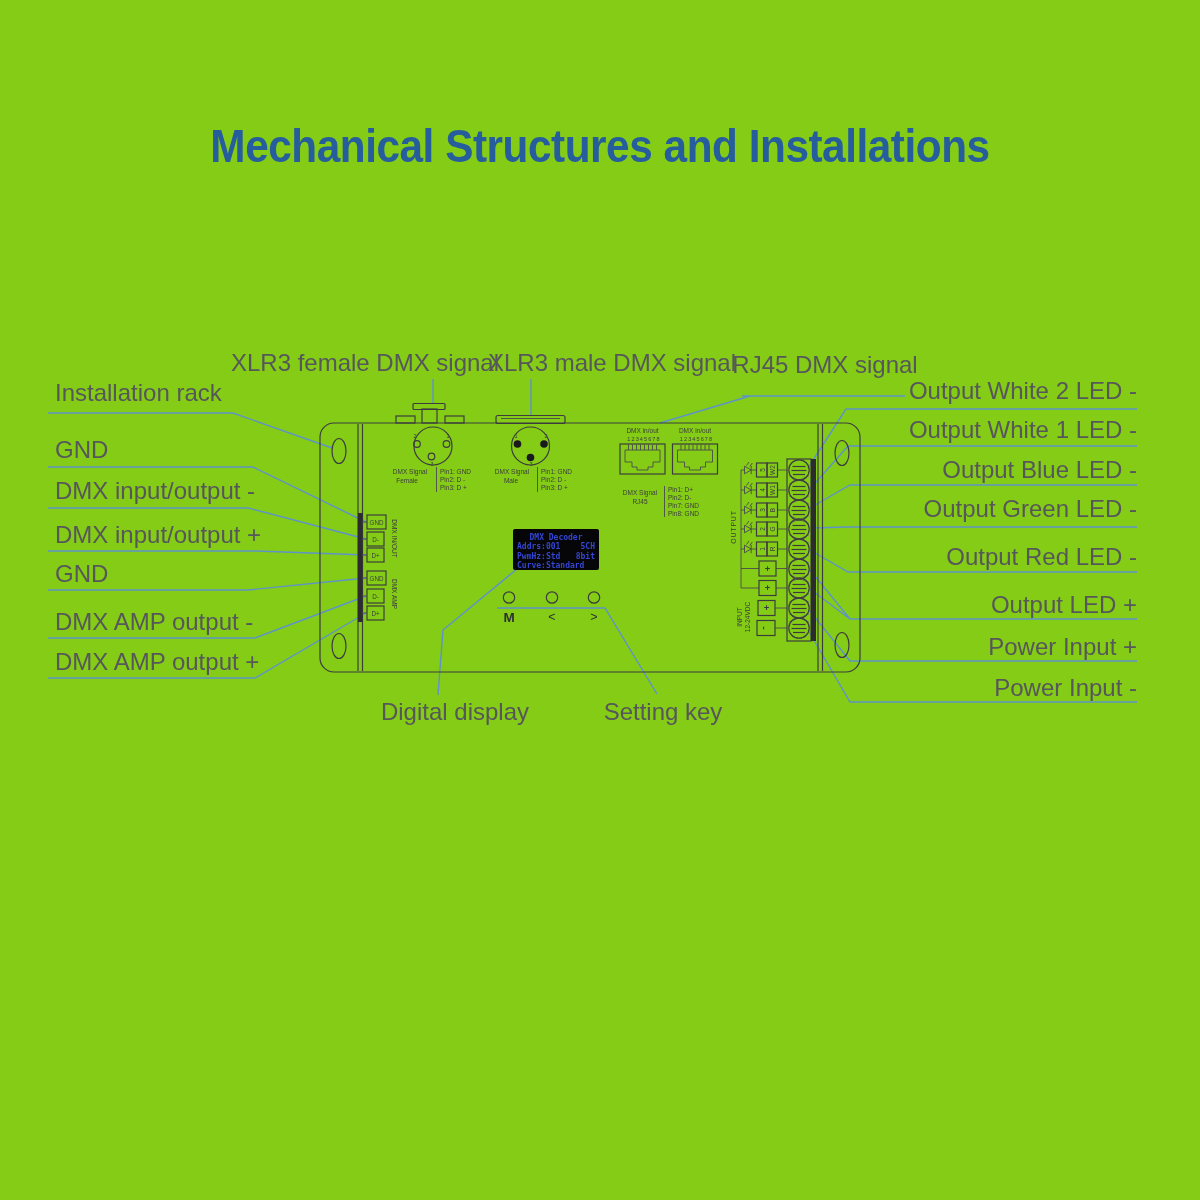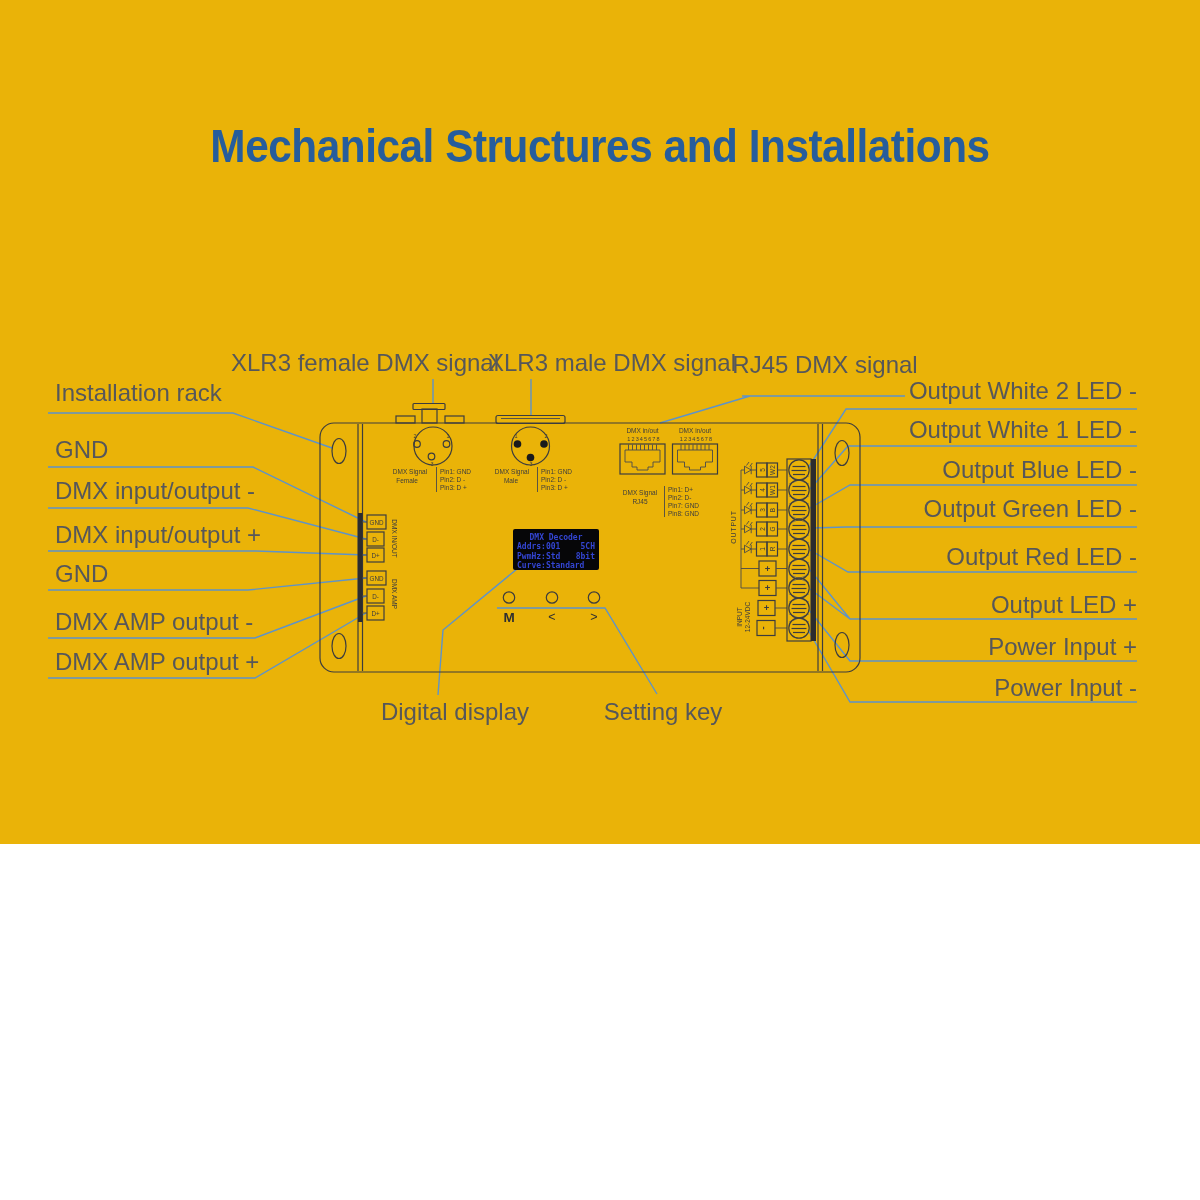--- a/index.html
+++ b/index.html
@@ -1,16 +1,16 @@
 <!DOCTYPE html>
 <html><head>
 <meta charset="utf-8">
 <style>
   html,body{margin:0;padding:0;background:#ffffff;}
-  #canvas{position:relative;width:1200px;height:844px;background:#eab308;overflow:hidden;
+  #canvas{position:relative;width:1200px;height:1200px;background:#84cc16;overflow:hidden;
           font-family:"Liberation Sans",sans-serif;}
   #page-title{position:absolute;left:0;top:118px;width:1200px;margin:0;text-align:center;
               font-family:"Liberation Sans",sans-serif;font-weight:bold;font-size:47px;
               color:#265d9c;letter-spacing:-0.5px;transform:scaleX(0.9);}
   svg{position:absolute;left:0;top:0;}
   svg text{font-family:"Liberation Sans",sans-serif;fill:#3c3c3e;}
   .callout{font-size:24px;fill:#56575a;}
   .t7{font-size:7px;} .t65{font-size:6.5px;} .t6{font-size:6.3px;} .t55{font-size:5.5px;}
   .digits{font-size:5.5px;letter-spacing:1.1px;}
   .disp{font-family:"DejaVu Sans Mono",monospace;font-size:8px;font-weight:bold;fill:#3345d2;}

